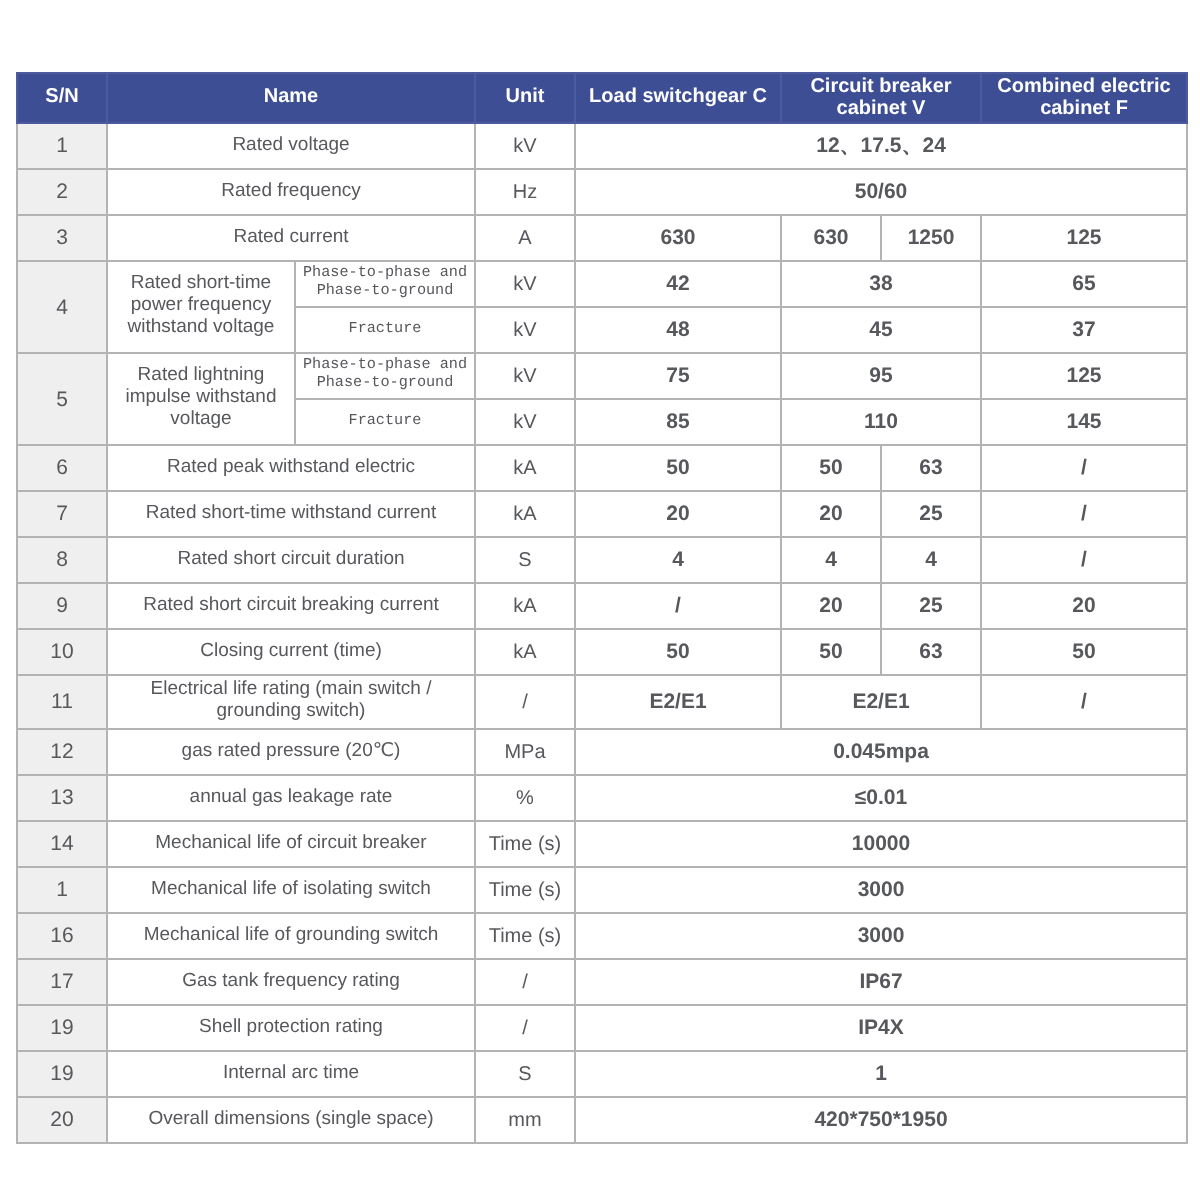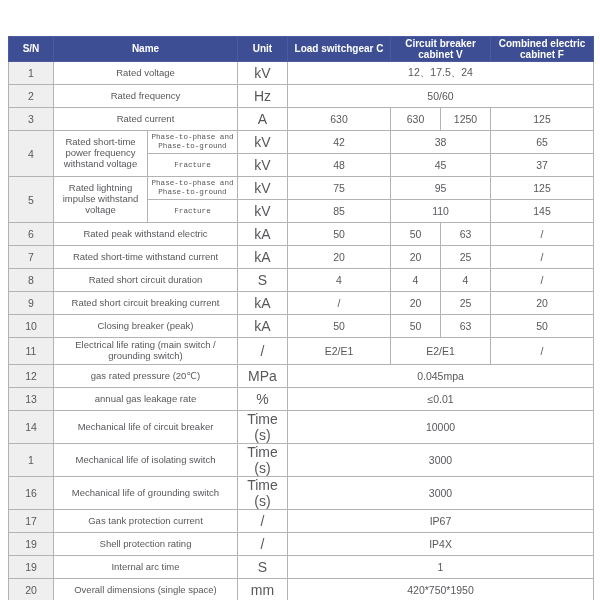--- a/index.html
+++ b/index.html
@@ -9,22 +9,22 @@
   table{border-collapse:collapse;table-layout:fixed;width:585px;}
   td,th{border:1px solid #b3b3b6;text-align:center;vertical-align:middle;
         color:#57585c;padding:0 2px;overflow:hidden;}
   th{background:#3e4e95;color:#ffffff;font-size:10px;font-weight:600;
      border:1px solid #4d5b9e;line-height:1.15;height:24px;}
   tr{height:23px;}
   tr.tall{height:27px;}
   td.sn{background:#efefef;font-size:10.5px;}
   td.name{font-size:9.5px;line-height:1.15;}
   td.sub{font-size:7.6px;line-height:1.15;font-family:Liberation Mono, monospace;}
-  td.unit{font-size:14px;margin-left:36px;}
-  td.val{font-size:10.5px;}
+  td.unit{font-size:10px;margin-left:36px;}
+  td.val{font-size:10.5px;font-weight:bold;}
 </style>
 </head>
 <body>
 
 <div class="table-wrap">
 <table>
   <colgroup>
     <col style="width:45px">
         <col style="width:94px">
         <col style="width:90px">
@@ -138,21 +138,21 @@
     <td class="name" colspan="2">Rated short circuit breaking current</td>
     <td class="unit">kA</td>
     <td class="val">/</td>
     <td class="val">20</td>
     <td class="val">25</td>
     <td class="val">20</td>
   </tr>
 
   <tr>
     <td class="sn">10</td>
-    <td class="name" colspan="2">Closing breaker (peak)</td>
+    <td class="name" colspan="2">Closing current (time)</td>
     <td class="unit">kA</td>
     <td class="val">50</td>
     <td class="val">50</td>
     <td class="val">63</td>
     <td class="val">50</td>
   </tr>
 
   <tr class="tall">
     <td class="sn">11</td>
     <td class="name" colspan="2">Electrical life rating (main switch / grounding switch)</td>
@@ -192,21 +192,21 @@
 
   <tr>
     <td class="sn">16</td>
     <td class="name" colspan="2">Mechanical life of grounding switch</td>
     <td class="unit">Time (s)</td>
     <td class="val" colspan="4">3000</td>
   </tr>
 
   <tr>
     <td class="sn">17</td>
-    <td class="name" colspan="2">Gas tank protection current</td>
+    <td class="name" colspan="2">Gas tank frequency rating</td>
     <td class="unit">/</td>
     <td class="val" colspan="4">IP67</td>
   </tr>
 
   <tr>
     <td class="sn">19</td>
     <td class="name" colspan="2">Shell protection rating</td>
     <td class="unit">/</td>
     <td class="val" colspan="4">IP4X</td>
   </tr>

